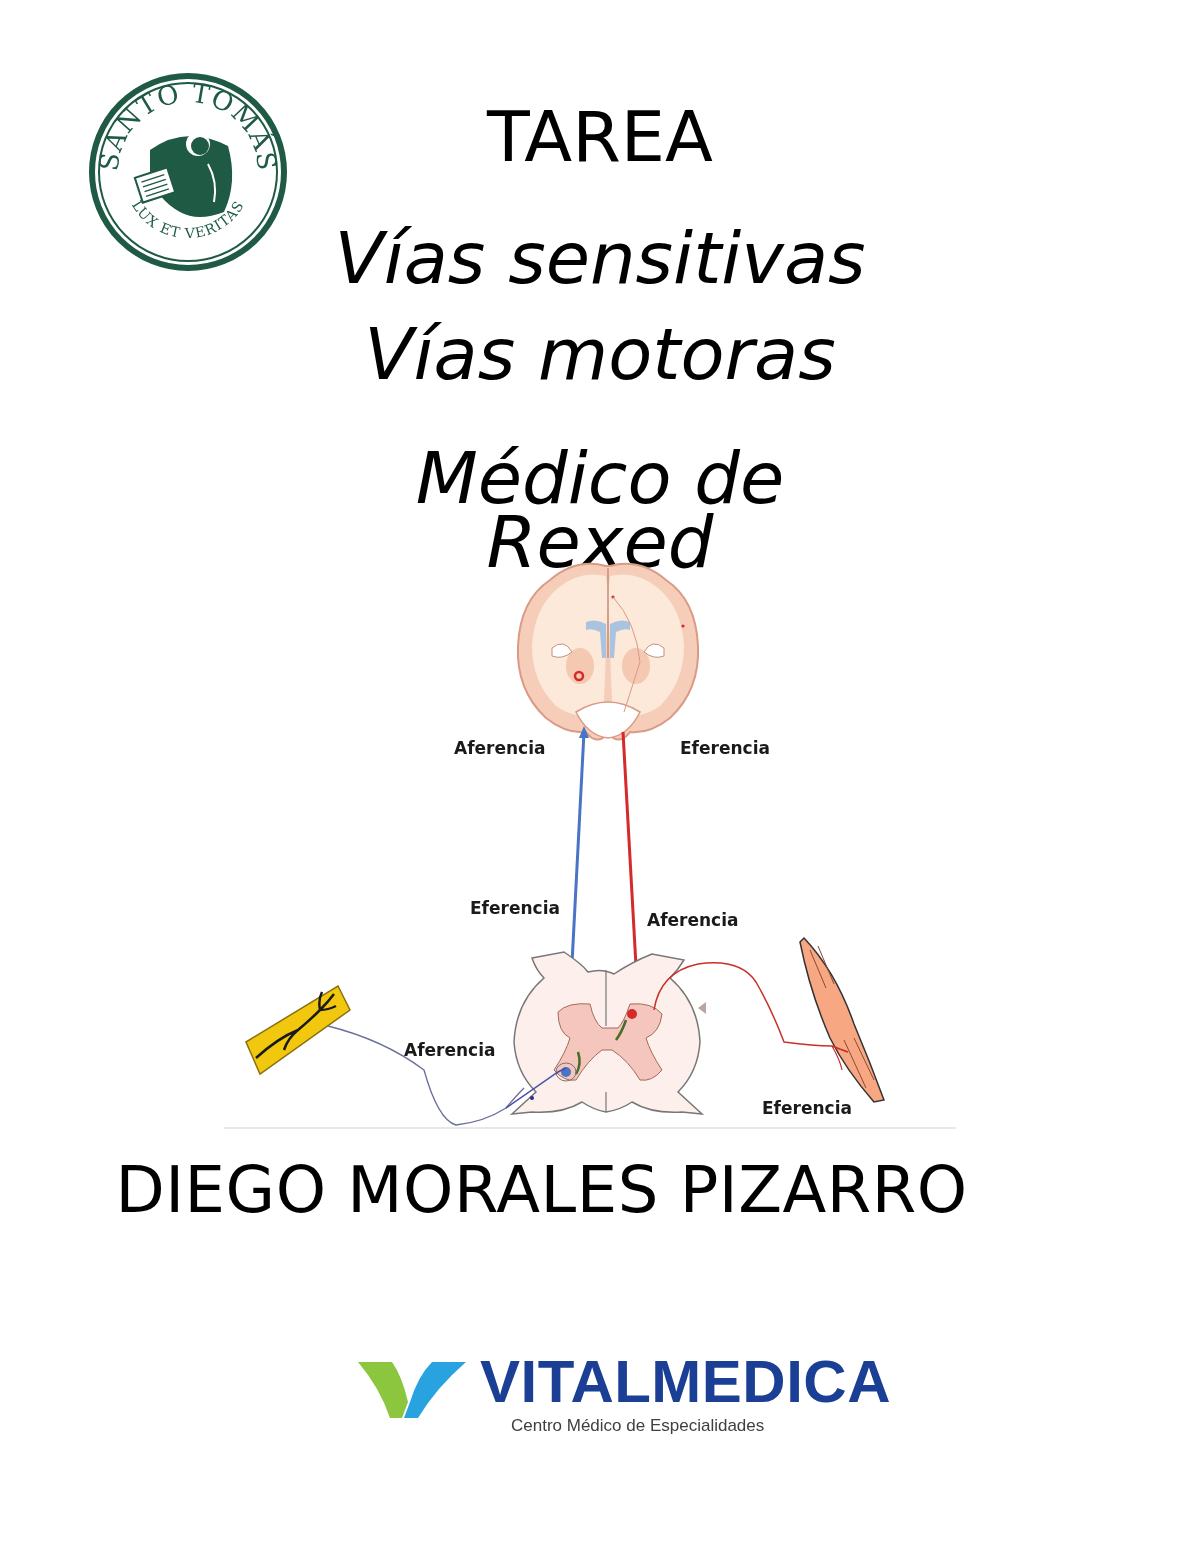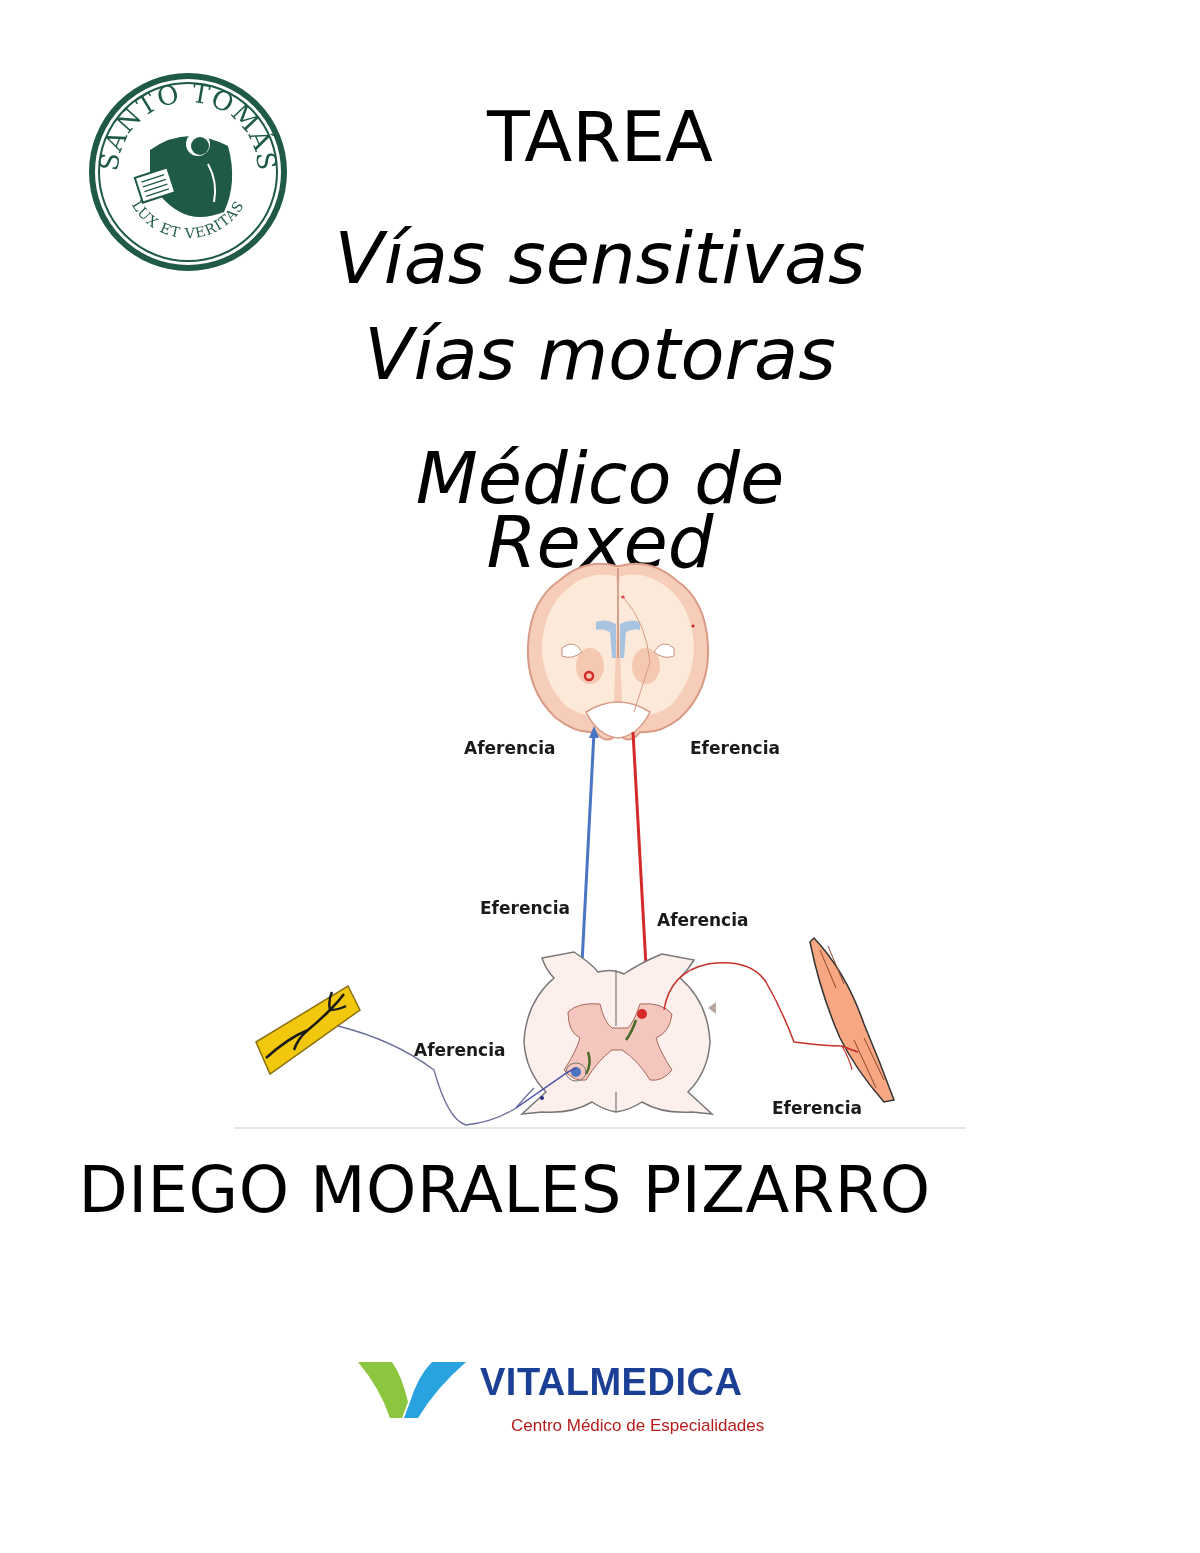--- a/index.html
+++ b/index.html
@@ -5,27 +5,27 @@
     html, body { margin: 0; padding: 0; background: #ffffff; }
     body { width: 1200px; height: 1553px; position: relative; overflow: hidden; font-family: "DejaVu Sans", sans-serif; color: #000; }
     .abs { position: absolute; }
     .logo-st { left: 88px; top: 72px; width: 200px; height: 200px; }
     .title-block { left: 300px; width: 600px; text-align: center; }
     .t-main { top: 92px; font-size: 70px; line-height: 90px; }
     .t-sub { font-size: 72px; line-height: 64px; font-style: italic; }
     .t-sub1 { top: 226px; }
     .t-sub2 { top: 322px; }
     .t-sub3 { top: 446px; }
-    .diagram { left: 234px; top: 540px; width: 732px; height: 592px; }
+    .diagram { left: 224px; top: 540px; width: 732px; height: 592px; }
     .diagram svg { width: 100%; height: 100%; display: block; }
     .lbl { font-family: "DejaVu Sans", sans-serif; font-weight: bold; font-size: 17px; fill: #1a1a1a; }
-    .author { left: 0; width: 1009px; top: 1150px; text-align: center; font-size: 64px; line-height: 80px; letter-spacing: 0.5px; }
+    .author { left: 0; width: 1009px; top: 1150px; text-align: center; font-size: 64px; line-height: 80px; letter-spacing: 0.5px; padding-left: 37px; }
     .vm-logo { left: 356px; top: 1352px; width: 490px; height: 90px; }
-    .vm-name { position: absolute; left: 124px; top: 2px; font-family: "Liberation Sans", sans-serif; font-weight: bold; font-size: 38px; line-height: 56px; color: #1b3f94; letter-spacing: 0.5px; }
-    .vm-tag { position: absolute; left: 155px; top: 64px; font-family: "Liberation Sans", sans-serif; font-size: 17px; line-height: 20px; color: #b91c1c; }
+    .vm-name { position: absolute; left: 124px; top: 2px; font-family: "Liberation Sans", sans-serif; font-weight: bold; font-size: 60px; line-height: 56px; color: #1b3f94; letter-spacing: 0.5px; }
+    .vm-tag { position: absolute; left: 155px; top: 64px; font-family: "Liberation Sans", sans-serif; font-size: 17px; line-height: 20px; color: #404040; }
   </style>
 </head>
 <body>
 
 <div class="abs logo-st">
   <svg viewBox="0 0 200 200">
     <defs>
       <path id="arcTop" d="M 30,100 A 70,70 0 0 1 170,100"></path>
       <path id="arcBot" d="M 38,118 A 64,64 0 0 0 162,118"></path>
     </defs>

